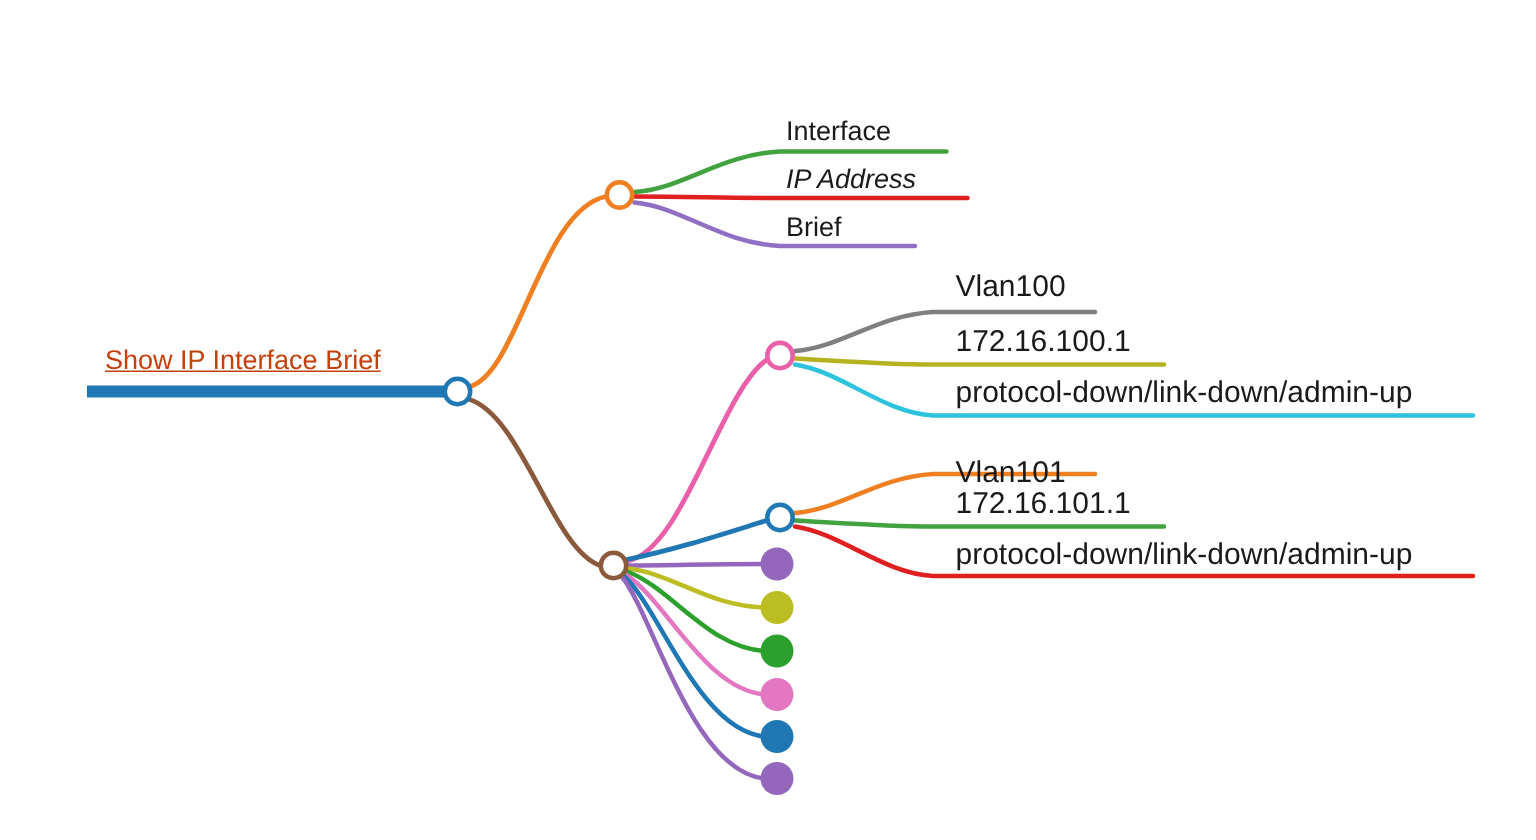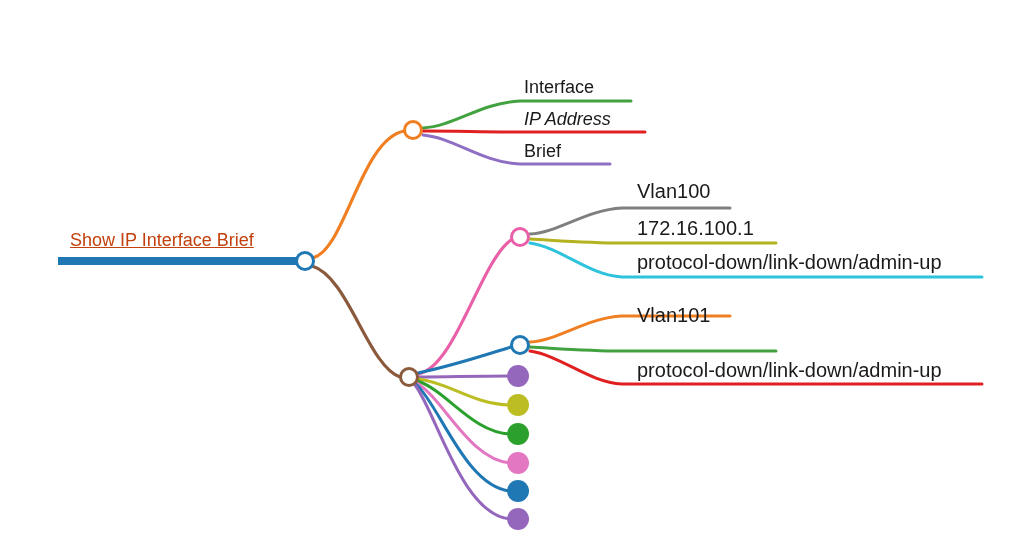--- a/index.html
+++ b/index.html
@@ -100,15 +100,16 @@
 
   <div class="node-label label-topic" style="left:524px; top:78px;">Interface</div>
   <div class="node-label label-topic" style="left:524px; top:110px;font-style:italic;">IP Address</div>
   <div class="node-label label-topic" style="left:524px; top:142px;">Brief</div>
 
   <div class="node-label label-sub" style="left:637px; top:181px;">Vlan100</div>
   <div class="node-label label-sub" style="left:637px; top:218px;">172.16.100.1</div>
   <div class="node-label label-sub" style="left:637px; top:252px;">protocol-down/link-down/admin-up</div>
 
   <div class="node-label label-sub" style="left:637px; top:289px;margin-top:16px;">Vlan101</div>
+  <div class="node-label label-sub" style="left:637px; top:326px;">172.16.101.1</div>
   <div class="node-label label-sub" style="left:637px; top:360px;">protocol-down/link-down/admin-up</div>
 
 </div>
 
 </body></html>

